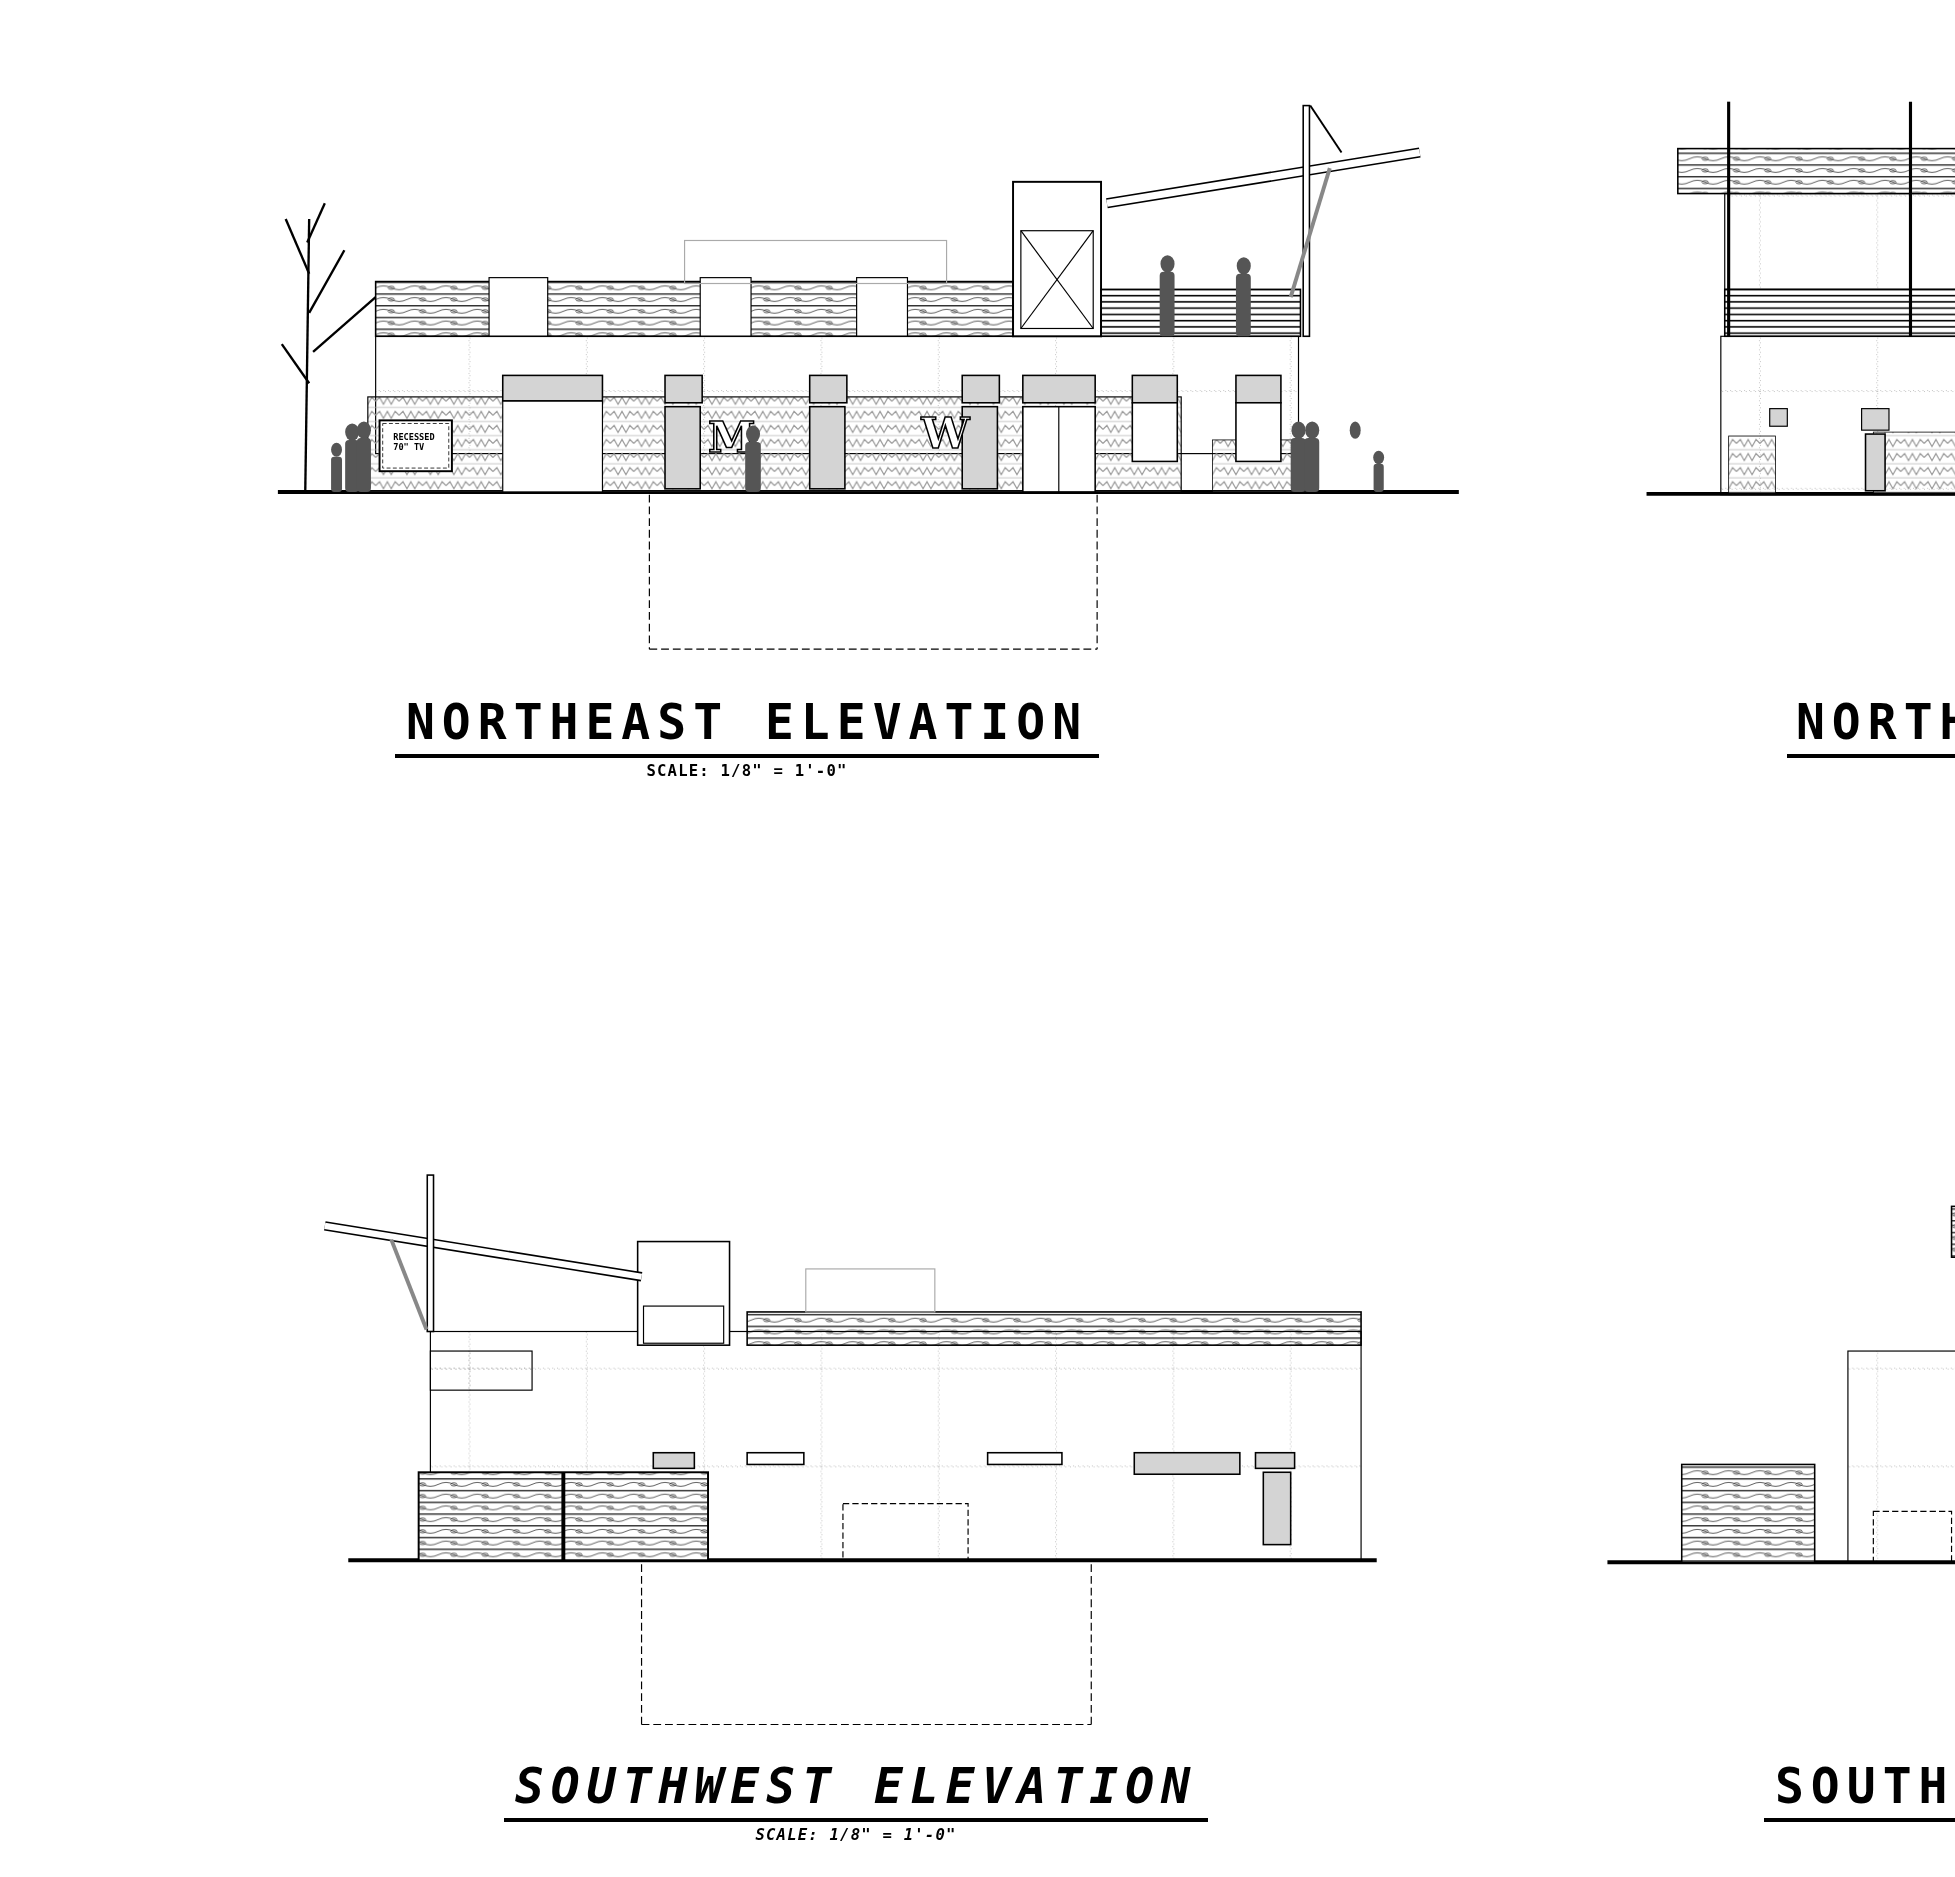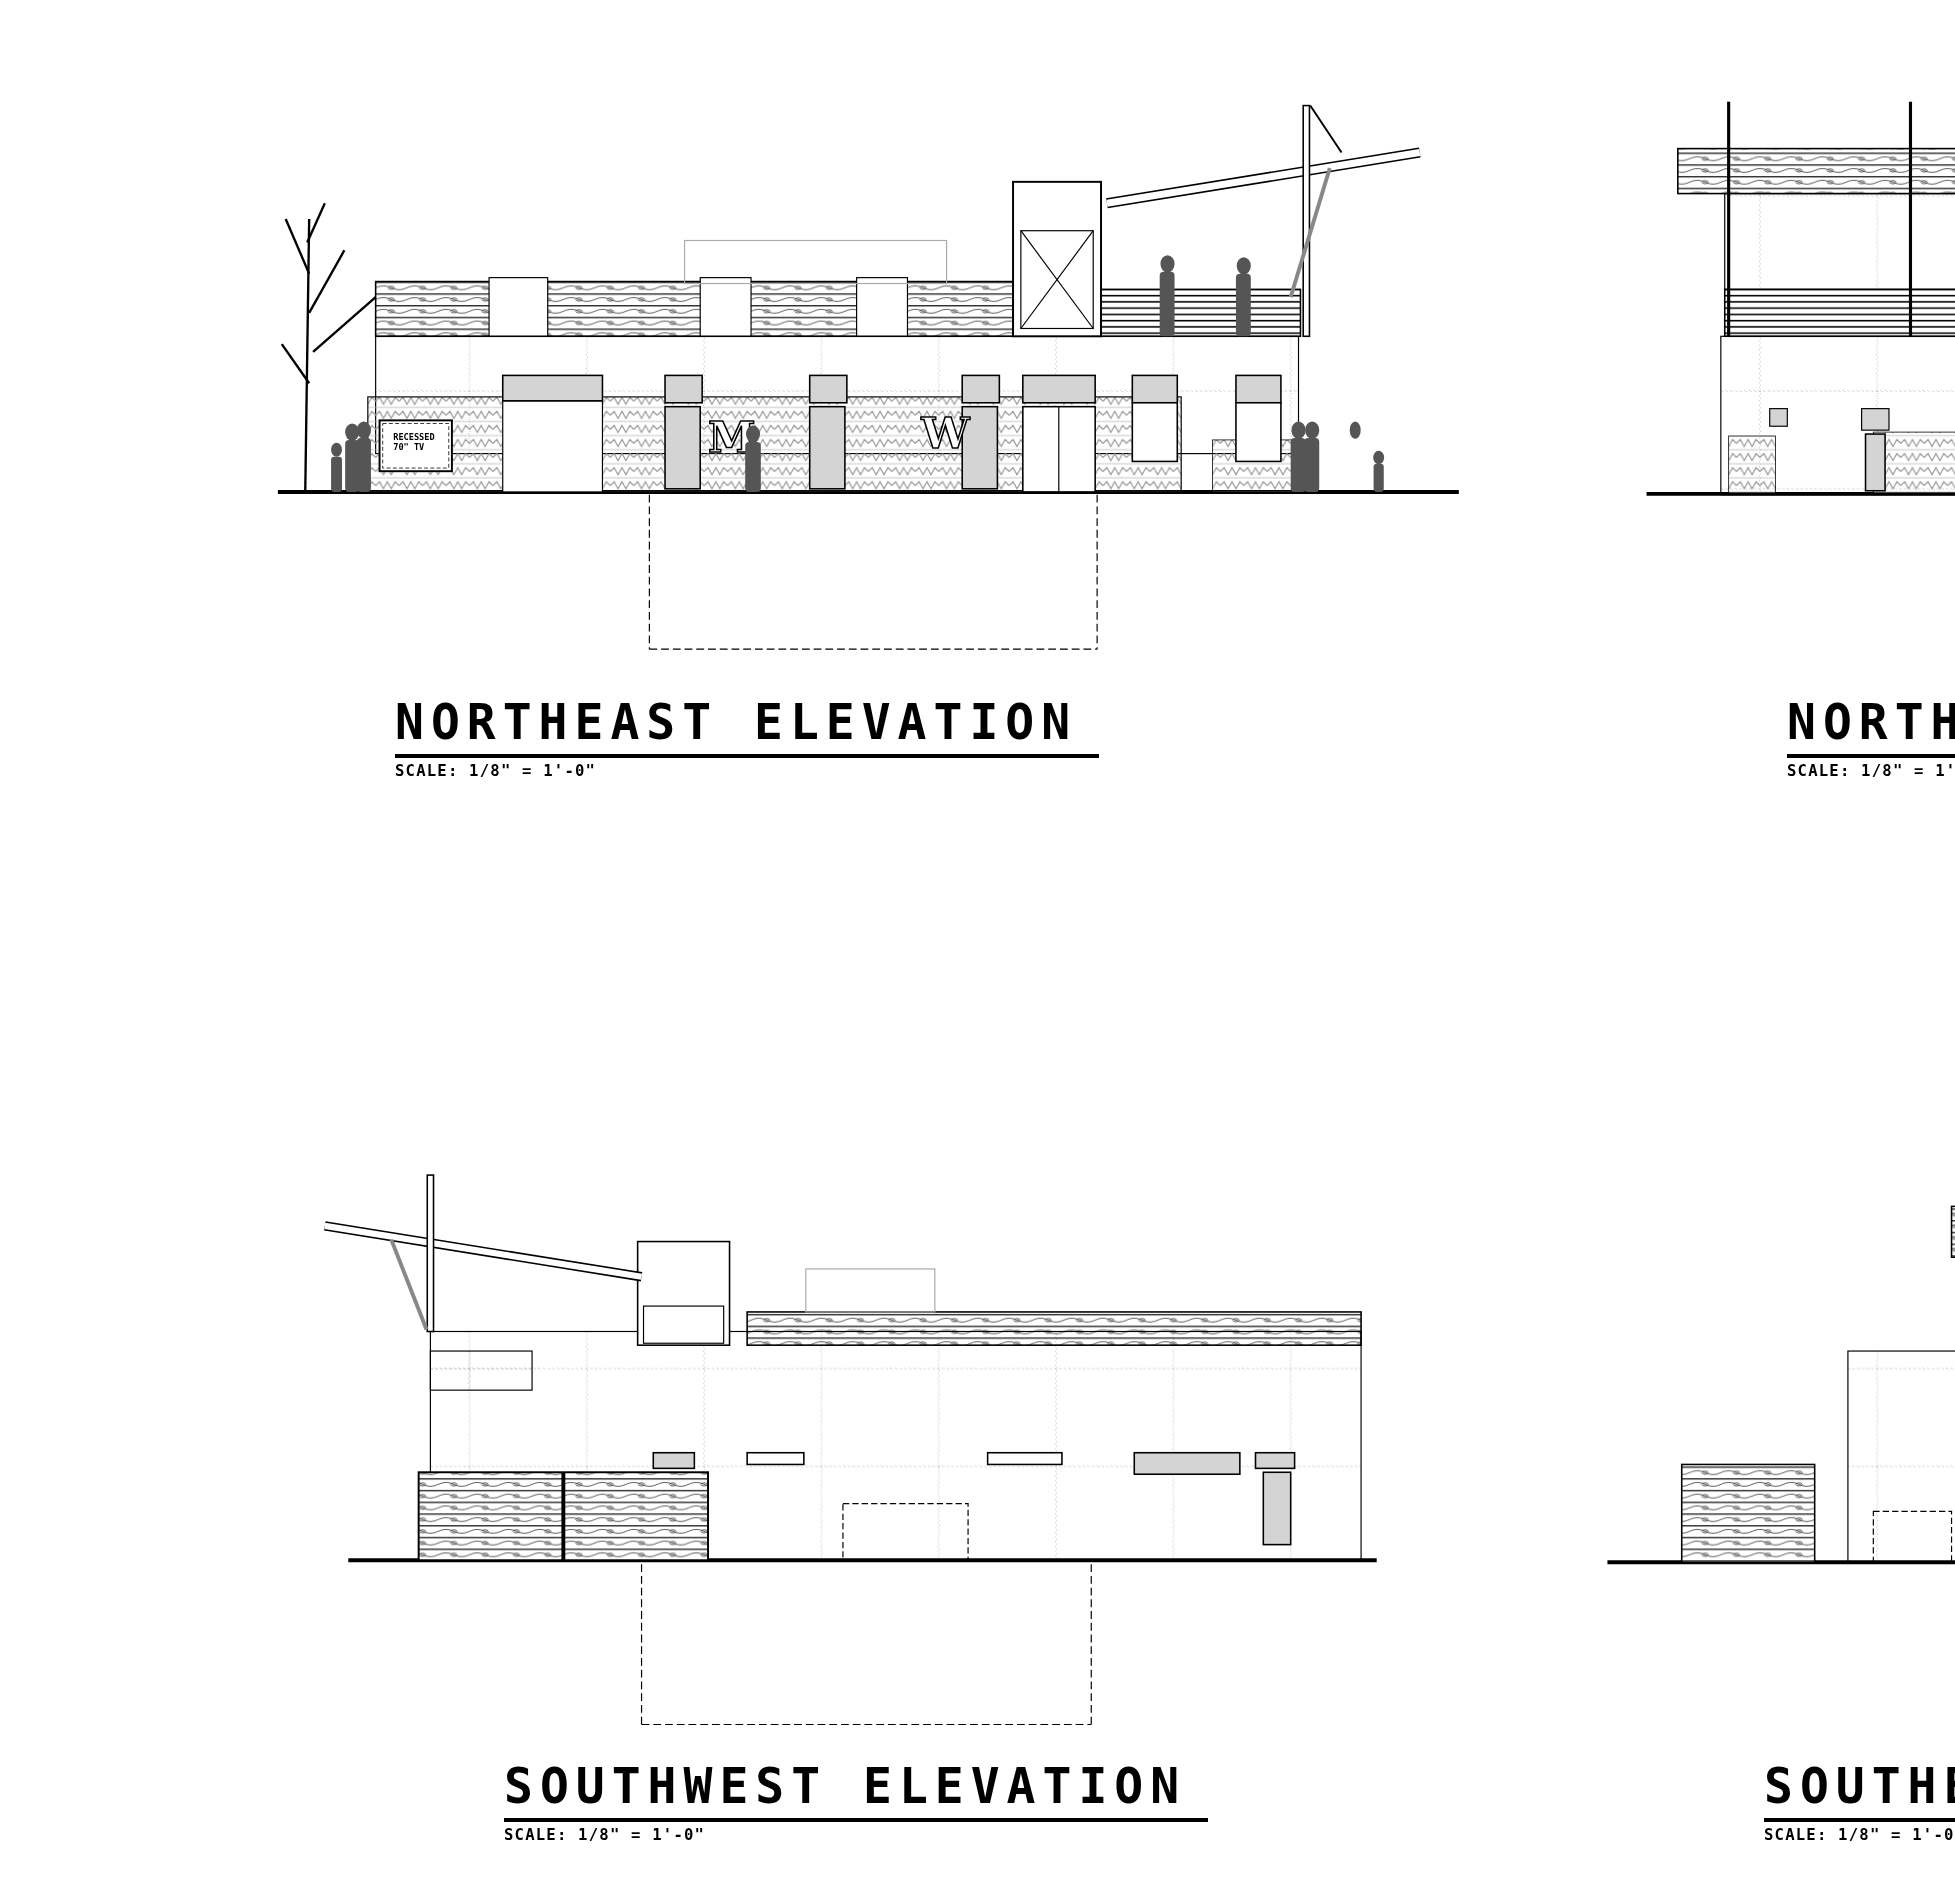--- a/index.html
+++ b/index.html
@@ -1,18 +1,18 @@
 <!DOCTYPE html>
 <html style="font-size:6.3px"><head>
 <meta charset="utf-8">
 <style>
   html,body{margin:0;padding:0;background:#fff;}
   body{width:2816px;height:1877px;position:relative;overflow:hidden;font-family:"DejaVu Sans",sans-serif;}
   .sheet{position:absolute;left:0;top:0;width:2816px;height:1877px;}
-  .title-block{position:absolute;}
+  .title-block{position:absolute;text-align:center;}
   .title-text{font-family:"DejaVu Sans Mono","Liberation Mono",monospace;font-weight:bold;font-size:48px;letter-spacing:7px;color:#000;line-height:1;white-space:nowrap;transform:scaleY(1.05);transform-origin:left top;}
   .title-rule{height:3.9px;background:#000;margin-top:10.2px;}
   .scale-text{font-family:"DejaVu Sans Mono","Liberation Mono",monospace;font-weight:bold;font-size:15.6px;letter-spacing:1.2px;color:#000;margin-top:3.9px;white-space:nowrap;}
   svg{position:absolute;left:0;top:0;}
   .tv-label{font-family:"DejaVu Sans Mono",monospace;font-weight:bold;font-size:22px;}
 </style>
 </head>
 <body>
 
 <div class="sheet">
@@ -211,21 +211,21 @@
   <div class="title-rule"></div>
   <div class="scale-text">SCALE: 1/8" = 1'-0"</div>
 </div>
 
 <div class="title-block" style="left:1787px;top:696px;width:700px;">
   <div class="title-text">NORTHWEST ELEVATION</div>
   <div class="title-rule"></div>
   <div class="scale-text">SCALE: 1/8" = 1'-0"</div>
 </div>
 
-<div class="title-block" style="left:504px;top:1760px;width:704px;">
+<div class="title-block" style="left:504px;top:1760px;width:704px;font-style:italic;">
   <div class="title-text">SOUTHWEST ELEVATION</div>
   <div class="title-rule"></div>
   <div class="scale-text">SCALE: 1/8" = 1'-0"</div>
 </div>
 
 <div class="title-block" style="left:1764px;top:1760px;width:704px;">
   <div class="title-text">SOUTHEAST ELEVATION</div>
   <div class="title-rule"></div>
   <div class="scale-text">SCALE: 1/8" = 1'-0"</div>
 </div>

